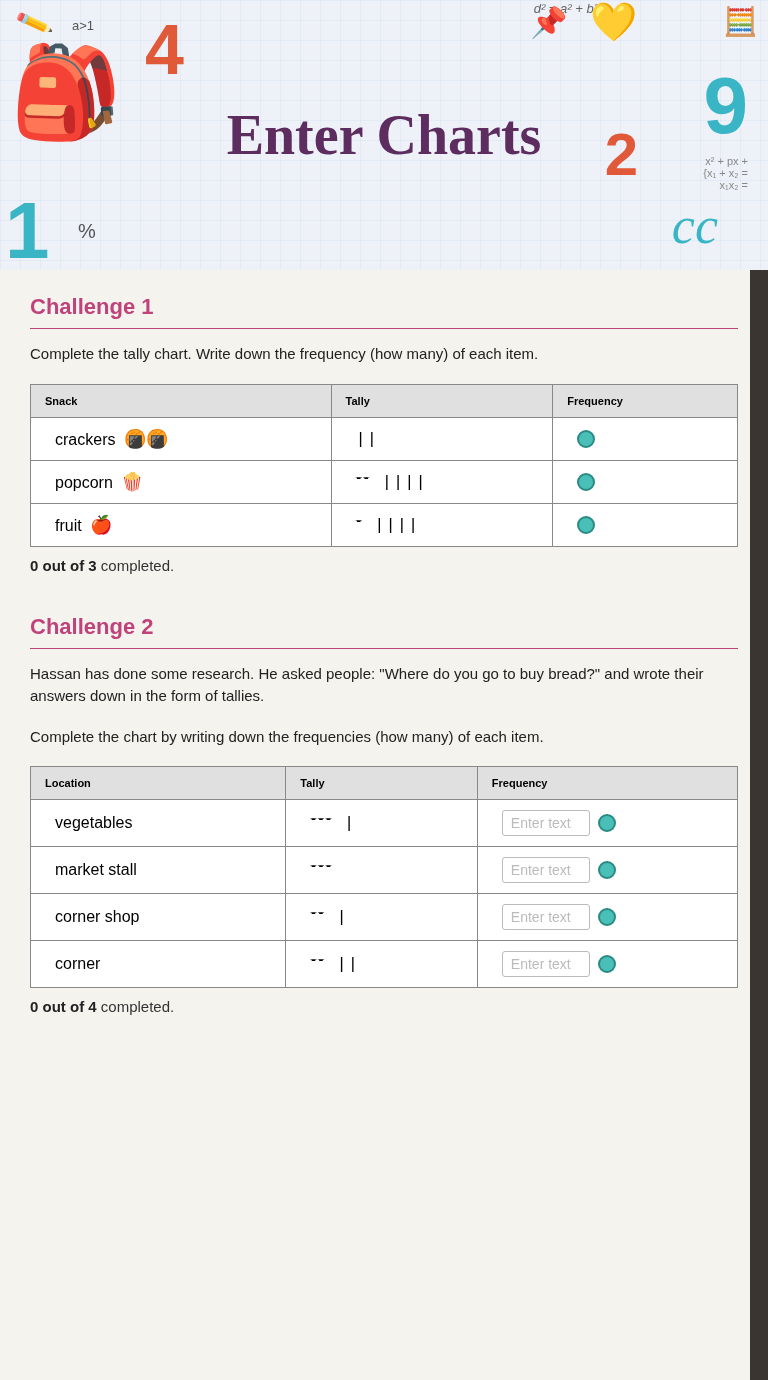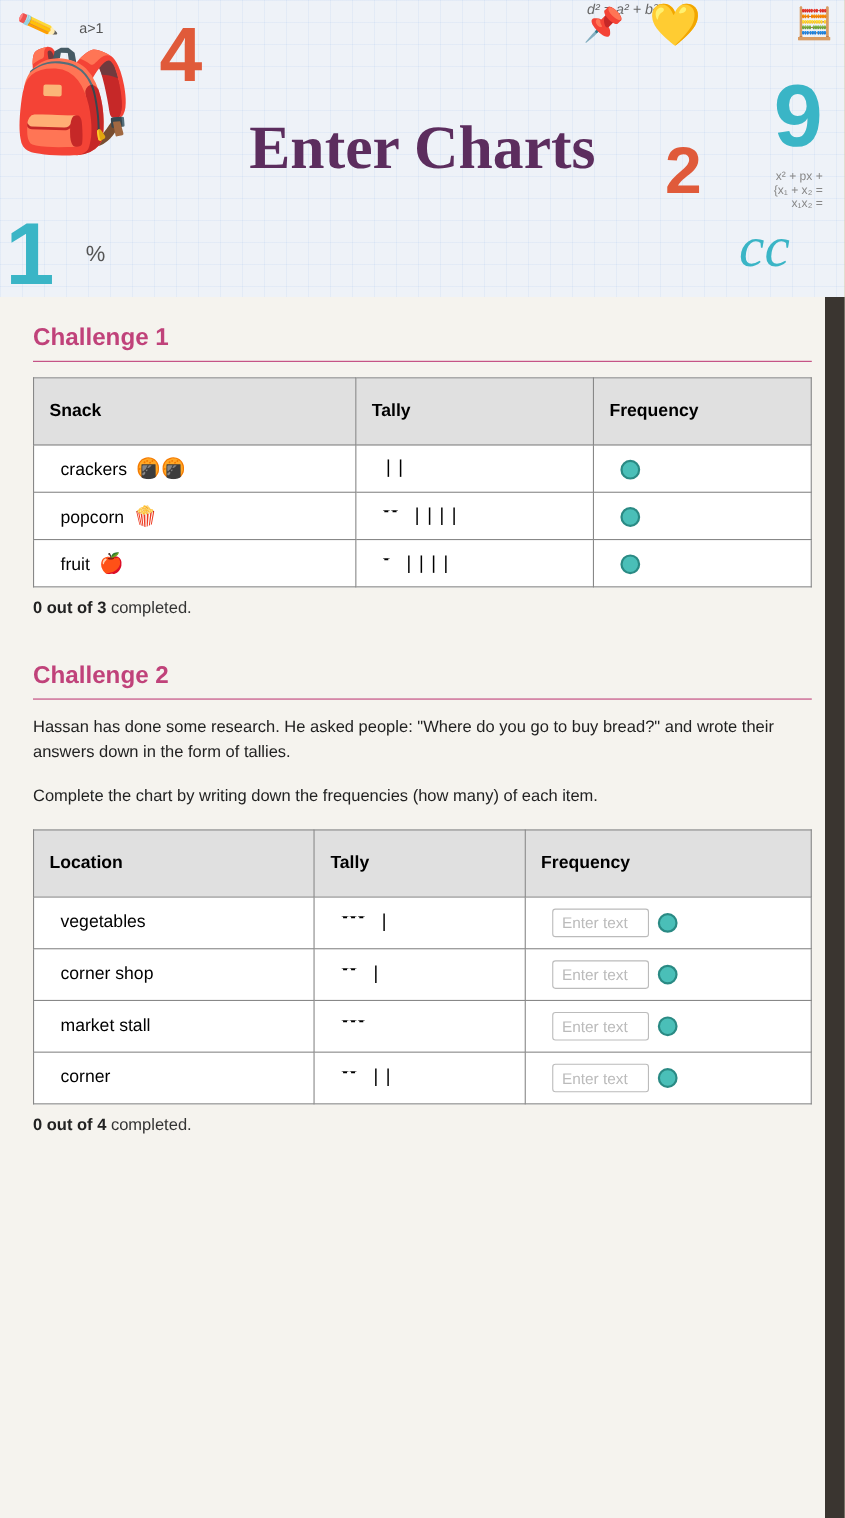--- a/index.html
+++ b/index.html
@@ -183,22 +183,22 @@
     .tally-table {
       width: 100%;
       border-collapse: collapse;
       margin-bottom: 10px;
       background: #fff;
       border: 1.5px solid #888;
     }
     .tally-table th {
       background: #e0e0e0;
       font-weight: bold;
-      font-size: 16px;
-      padding: 21px 14px;
+      font-size: 11px;
+      padding: 10px 14px;
       border: 1.5px solid #888;
       text-align: left;
     }
     .tally-table td {
       border: 1.5px solid #888;
       padding: 10px 24px;
       font-size: 15px;
       vertical-align: middle;
     }
     .tally-table td.snack-col {
@@ -297,20 +297,21 @@
   <span class="cursive-cc">cc</span>
   <h1 class="header-title">Enter Charts</h1>
 </div>
 
 <div class="content">
   <div class="scrollbar"></div>
 
   <div class="challenge-section">
     <h2 class="challenge-title">Challenge 1</h2>
     <hr class="challenge-divider">
+    <p class="challenge-desc">Complete the tally chart. Write down the frequency (how many) of each item.</p>
 
     <table class="tally-table">
       <thead>
         <tr>
           <th>Snack</th>
           <th>Tally</th>
           <th>Frequency</th>
         </tr>
       </thead>
       <tbody>
@@ -363,42 +364,42 @@
           <td class="tally-col"><span class="tally-marks">𝄻𝄻𝄻 |</span></td>
           <td class="freq-col">
             <div class="freq-with-dot">
               <input class="freq-input" type="text" placeholder="Enter text" style="">
               <span class="tally-dot"></span>
             </div>
           </td>
         </tr>
 
         <tr>
+          <td class="snack-col"><span>market stall</span></td>
+          <td class="tally-col"><span class="tally-marks">𝄻𝄻𝄻</span></td>
+          <td class="freq-col">
+            <div class="freq-with-dot">
+              <input class="freq-input" type="text" placeholder="Enter text" style="">
+              <span class="tally-dot"></span>
+            </div>
+          </td>
+        </tr>
+
+        <tr>
           <td class="snack-col"><span>corner shop</span></td>
           <td class="tally-col"><span class="tally-marks">𝄻𝄻 |</span></td>
           <td class="freq-col">
             <div class="freq-with-dot">
               <input class="freq-input" type="text" placeholder="Enter text" style="">
               <span class="tally-dot"></span>
             </div>
           </td>
         </tr>
 
         <tr>
-          <td class="snack-col"><span>market stall</span></td>
-          <td class="tally-col"><span class="tally-marks">𝄻𝄻𝄻</span></td>
-          <td class="freq-col">
-            <div class="freq-with-dot">
-              <input class="freq-input" type="text" placeholder="Enter text" style="">
-              <span class="tally-dot"></span>
-            </div>
-          </td>
-        </tr>
-
-        <tr>
           <td class="snack-col"><span>corner</span></td>
           <td class="tally-col"><span class="tally-marks">𝄻𝄻 ||</span></td>
           <td class="freq-col">
             <div class="freq-with-dot">
               <input class="freq-input" type="text" placeholder="Enter text" style="">
               <span class="tally-dot"></span>
             </div>
           </td>
         </tr>
       </tbody>

